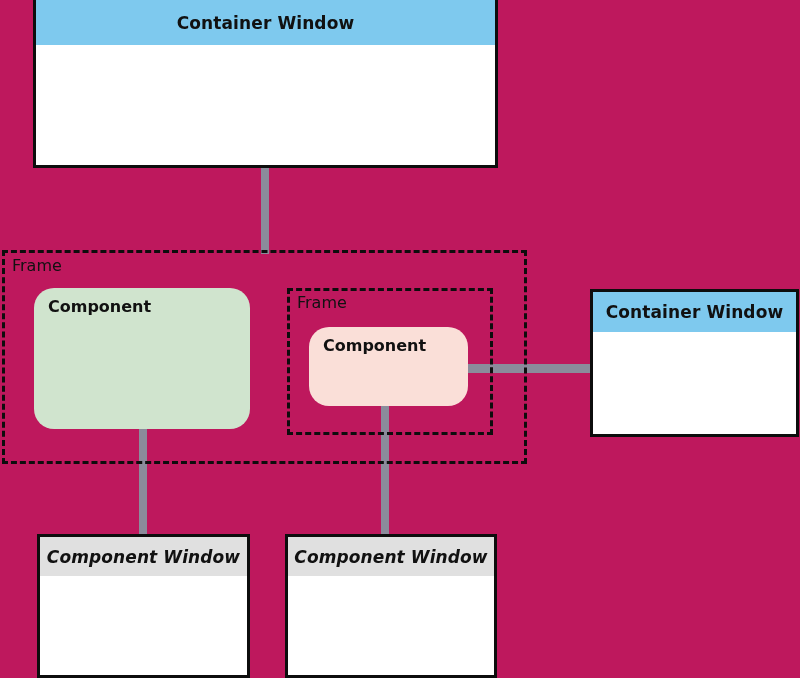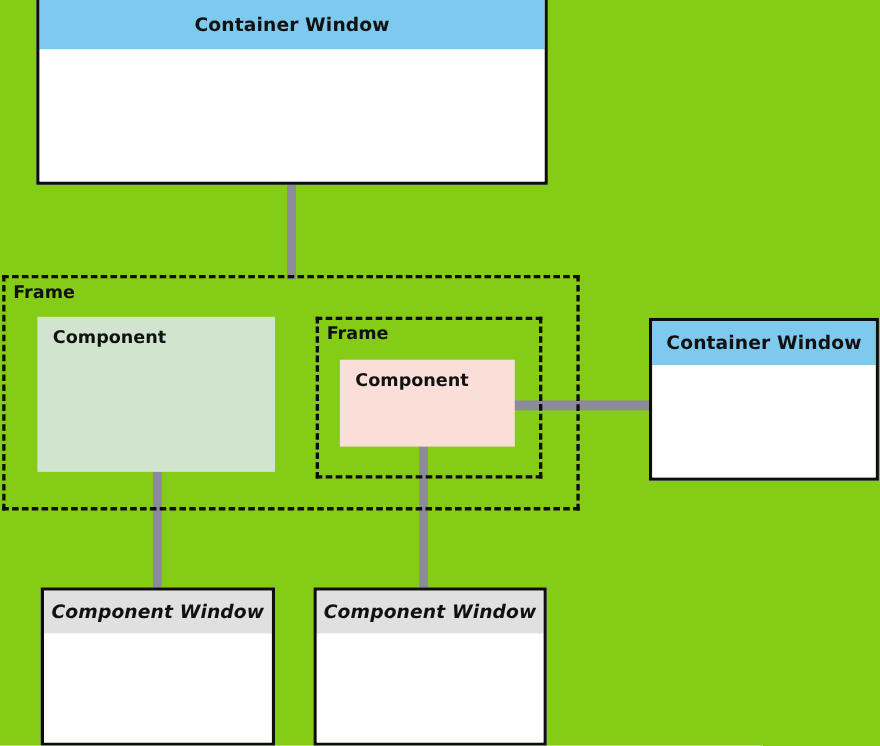--- a/index.html
+++ b/index.html
@@ -8,21 +8,21 @@
     padding: 0;
     background: #ffffff;
   }
   body {
     font-family: "DejaVu Sans", "Liberation Sans", sans-serif;
   }
   #canvas {
     position: relative;
     width: 800px;
     height: 678px;
-    background: #84cc16;
+    background: #be185d;
     overflow: hidden;
   }
 
   
   .connector {
     position: absolute;
     background: #8b8b9b;
     z-index: 1;
   }
 
@@ -61,32 +61,33 @@
   
   .frame {
     position: absolute;
     box-sizing: border-box;
     border: 3px dashed #0d0d0d;
     background: transparent;
     z-index: 2;
   }
   .frame-label {
     position: absolute;
-    font-weight: bold;
+    font-weight: normal;
     color: #111111;
     z-index: 4;
     white-space: nowrap;
   }
 
   
   .component {
     position: absolute;
     box-sizing: border-box;
     z-index: 3;
     padding: 9px 0 0 14px;
+    border-radius: 20px;
   }
   .component-green { background: #d0e4ce; }
   .component-pink  { background: #fadfd8; }
   .component-label {
     font-weight: bold;
     color: #111111;
     white-space: nowrap;
   }
 </style>
 </head>

